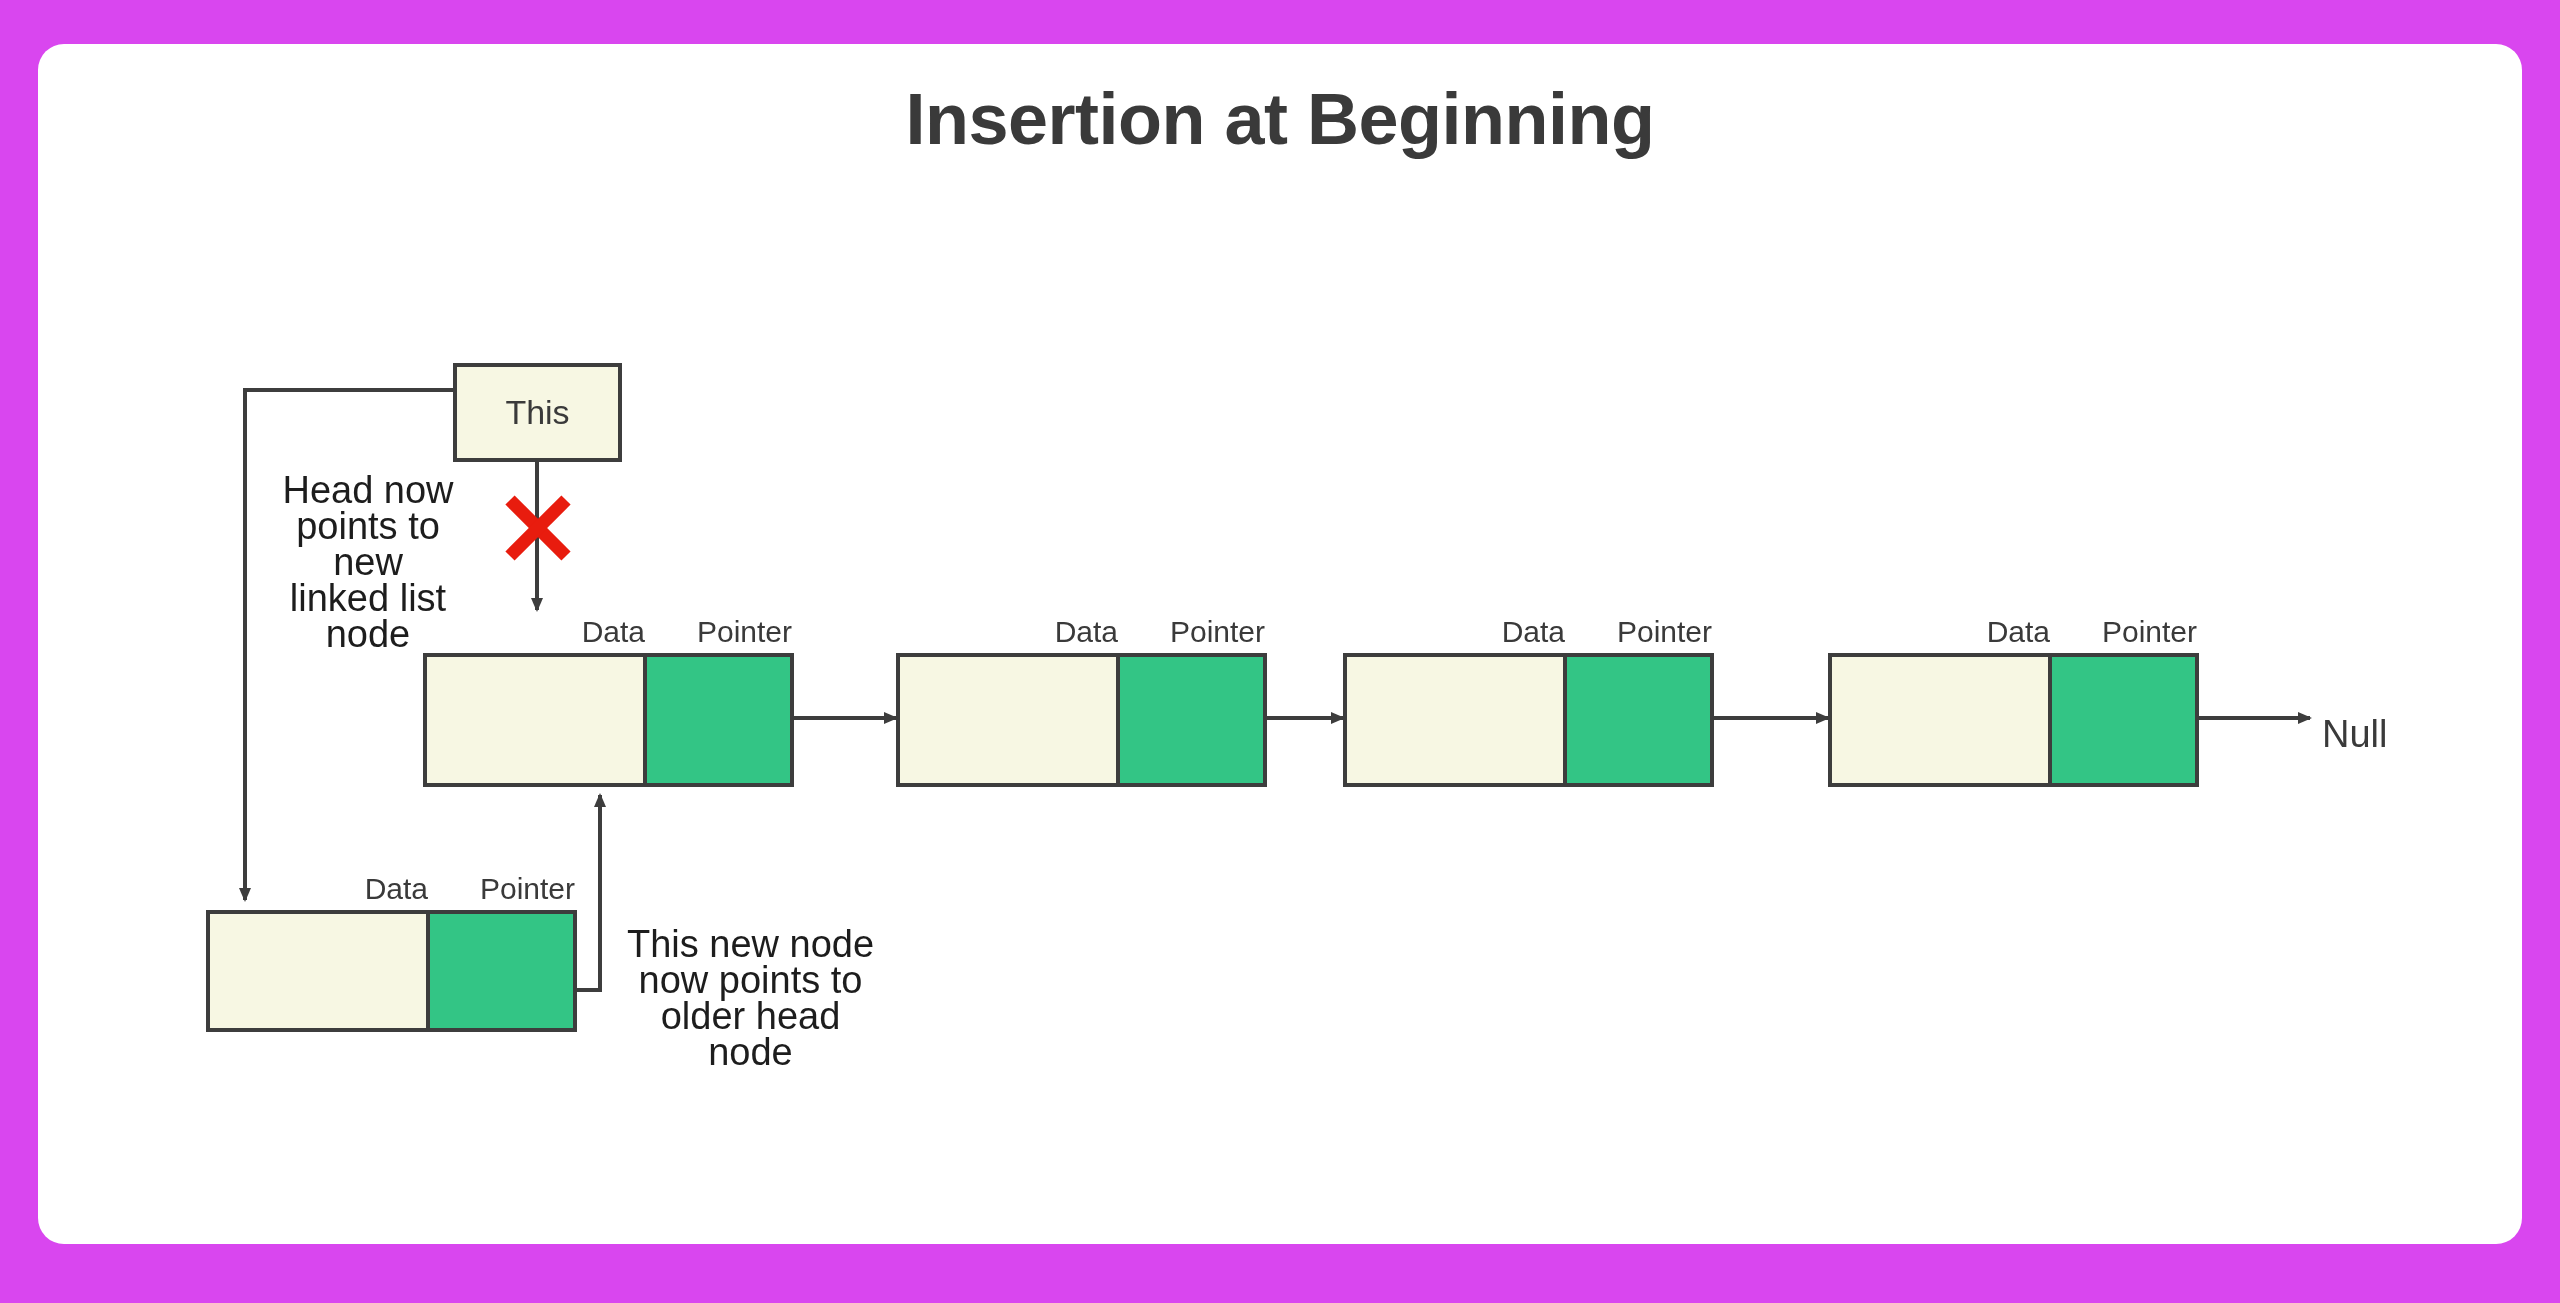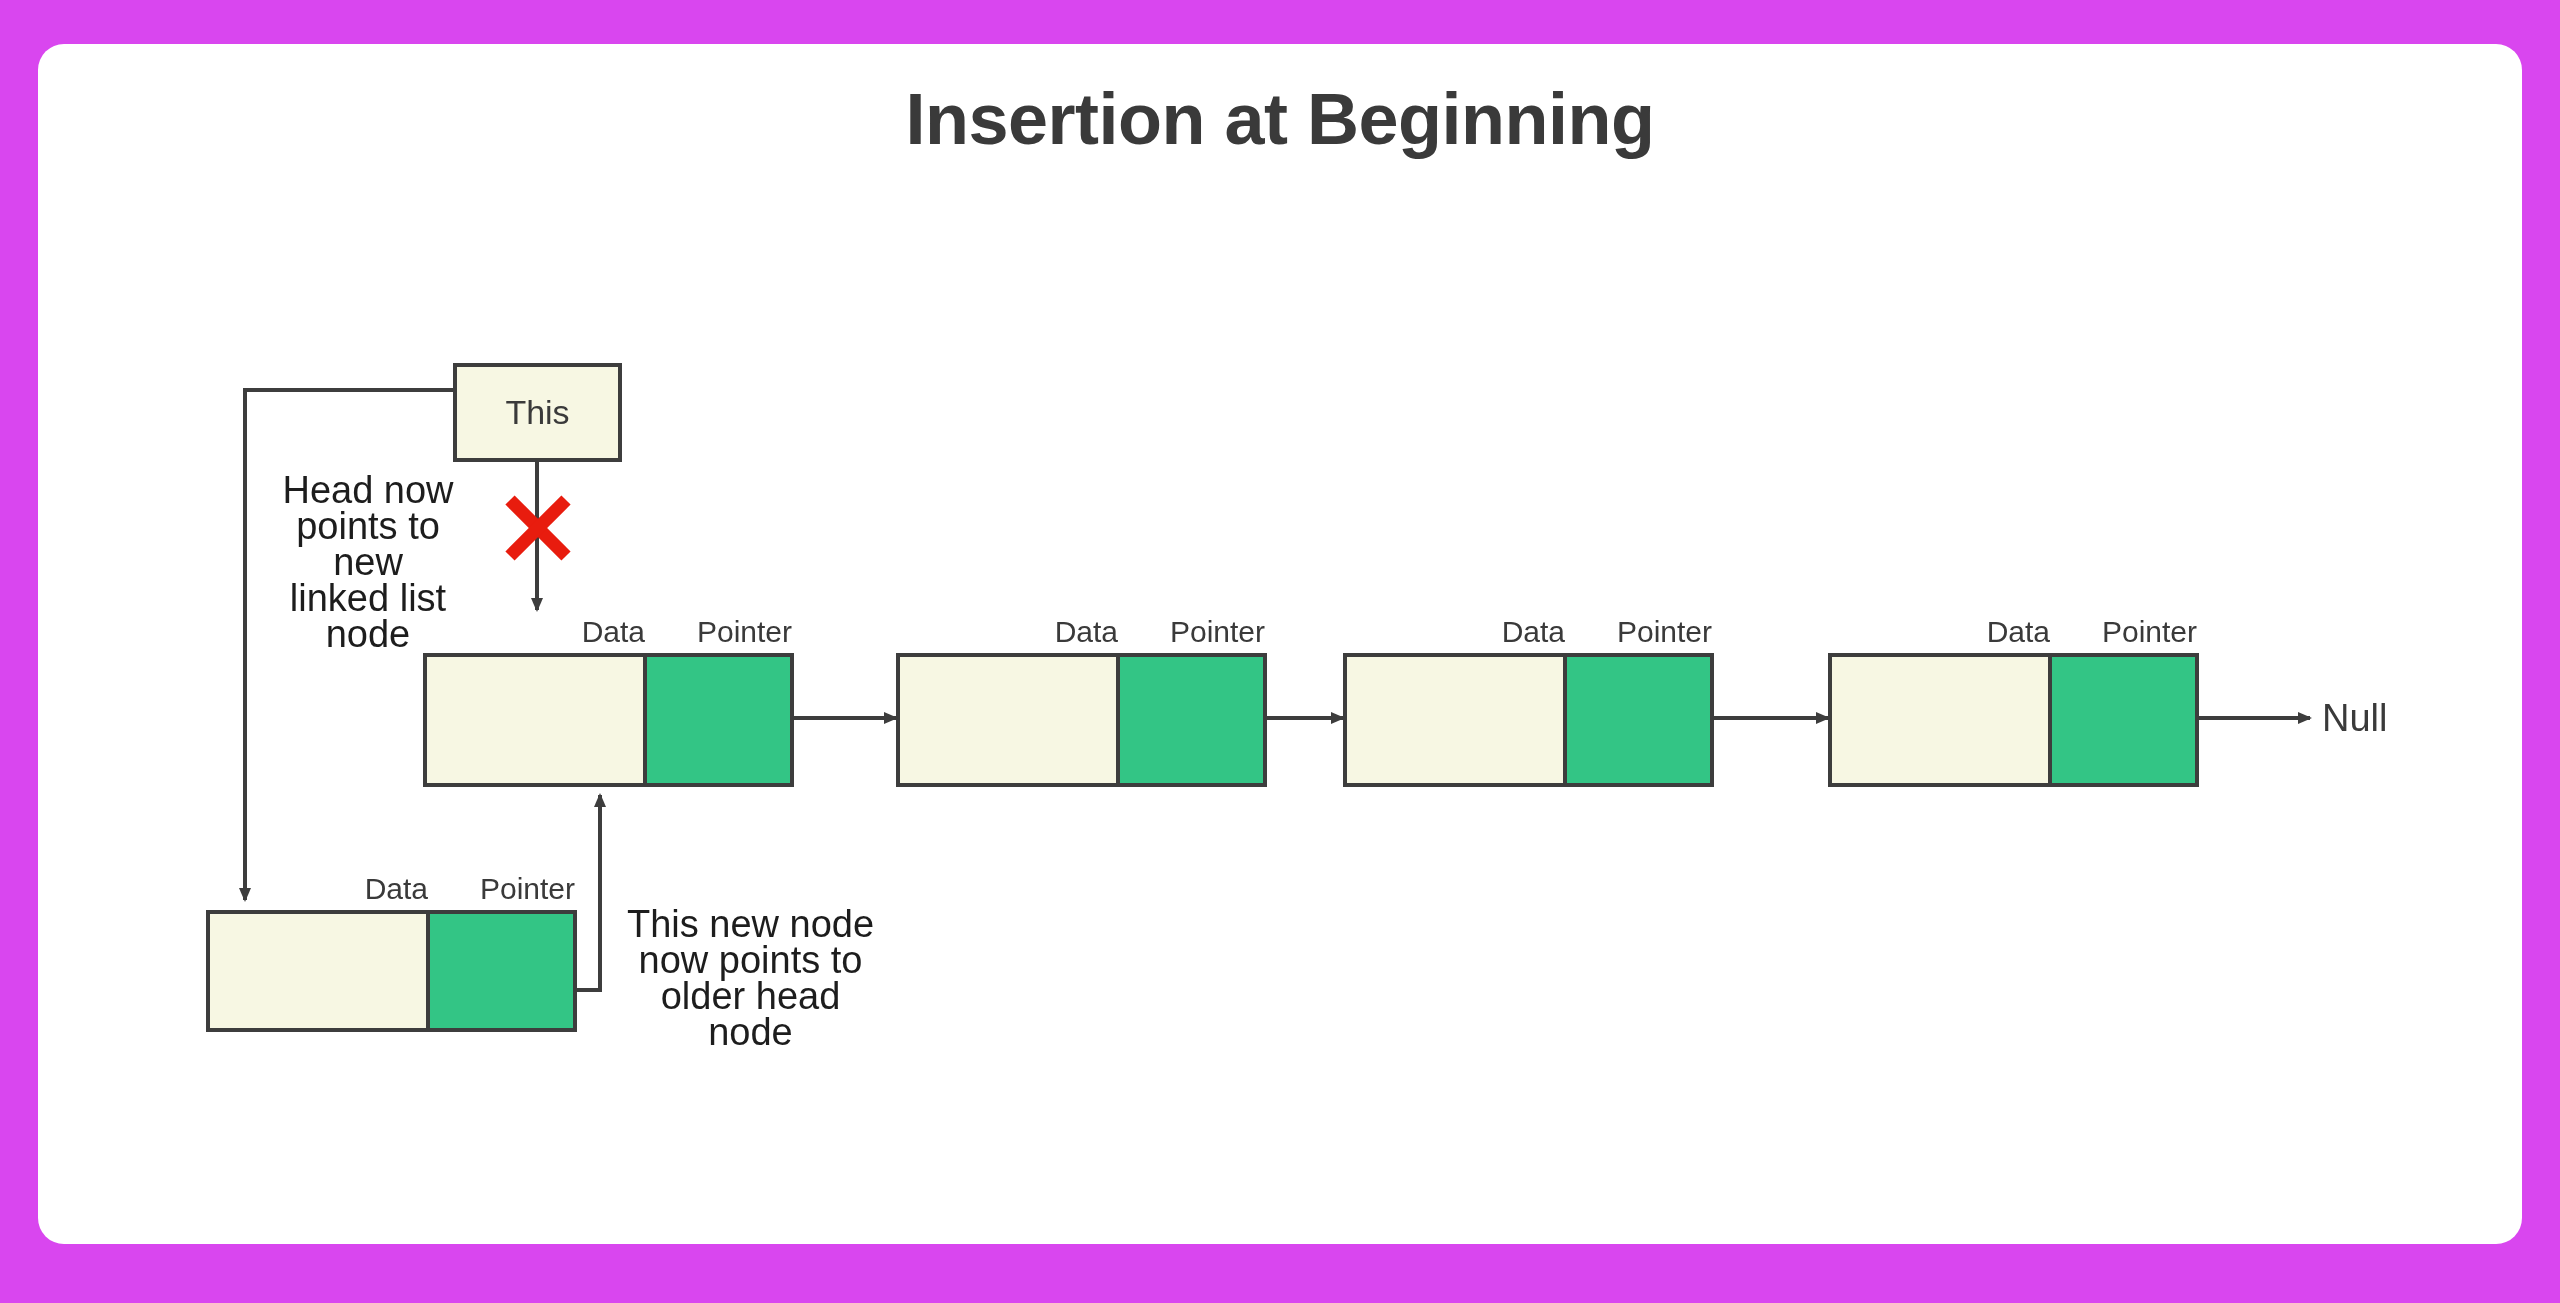--- a/index.html
+++ b/index.html
@@ -57,20 +57,21 @@
     line-height: 36px;
     color: #1D1D1D;
     text-align: center;
     white-space: pre-line;
   }
   .nulllabel {
     position: absolute;
     font-size: 38px;
     color: #3A3A3A;
     white-space: nowrap;
+    margin-top: 16px;
   }
 </style>
 </head>
 <body>
 
 <div id="frame">
   <div id="card"></div>
 
   <div id="title">Insertion at Beginning</div>
 
@@ -132,18 +133,18 @@
   <div class="celllabel" style="left:1830px; top:615px; width:220px;">Data</div>
   <div class="celllabel" style="left:2050px; top:615px; width:147px;">Pointer</div>
 
   <div class="celllabel" style="left:208px; top:872px; width:220px;">Data</div>
   <div class="celllabel" style="left:428px; top:872px; width:147px;">Pointer</div>
 
   <div class="annot" style="left:258px; top:472px; width:220px;">Head now
 points  to new
 linked list node</div>
 
-  <div class="annot" style="left:618px; top:906px; width:265px;">This new  node
+  <div class="annot" style="left:618px; top:926px; width:265px;">This new  node
 now points to
 older head node</div>
 
   <div class="nulllabel" style="left:2322px; top:697px;">Null</div>
 </div>
 
 </body></html>

